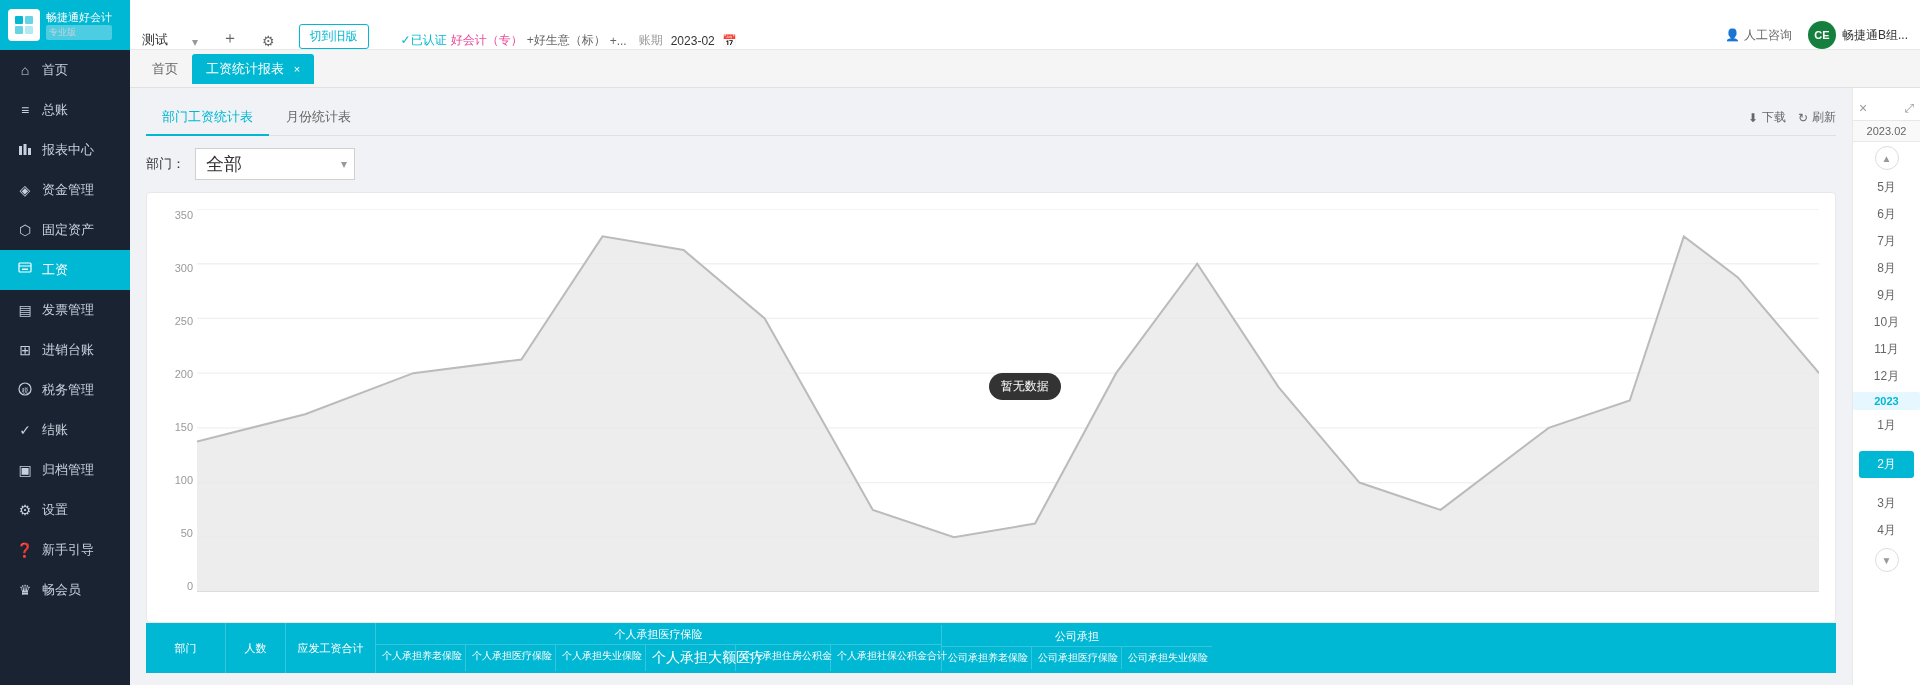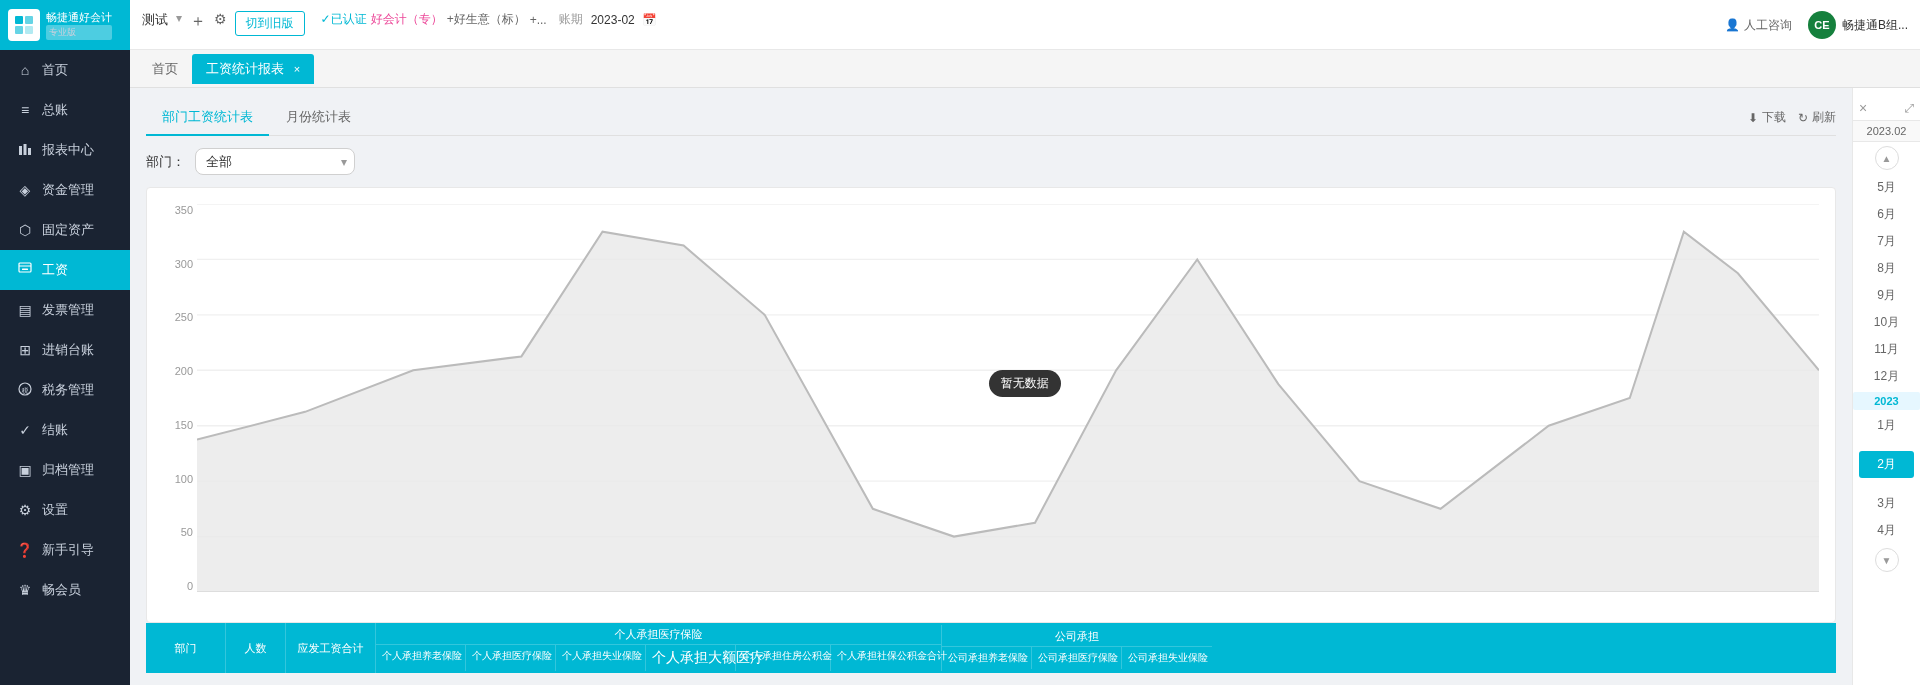--- a/index.html
+++ b/index.html
@@ -57,24 +57,24 @@
       flex-direction: column;
       height: 685px;
       overflow: hidden;
     }
 
     
     .topbar {
       background: white;
       height: 50px;
       display: flex;
-      align-items: flex-start;
-      padding: 11px 12px;
+      align-items: flex-end;
+      padding: 0 12px;
       border-bottom: 1px solid #e8e8e8;
-      gap: 8px;
+      gap: 24px;
       flex-shrink: 0;
     }
     .topbar-company { font-size: 13px; color: #333; font-weight: 500; }
     .topbar-arrow { color: #999; font-size: 12px; }
     .topbar-add { color: #666; font-size: 16px; cursor: pointer; }
     .topbar-settings { color: #666; font-size: 14px; cursor: pointer; }
     .topbar-switch-btn {
       border: 1px solid #00b8d4;
       color: #00b8d4;
       background: white;
@@ -185,23 +185,23 @@
     
     .filter-row {
       display: flex;
       align-items: center;
       gap: 10px;
       margin-bottom: 12px;
     }
     .filter-label { font-size: 13px; color: #333; }
     .filter-select {
       border: 1px solid #d0d0d0;
-      border-radius: 8px;
+      border-radius: 0;
       padding: 5px 28px 5px 10px;
-      font-size: 13px;
+      font-size: 18px;
       color: #333;
       width: 160px;
       appearance: none;
       background: white;
       position: relative;
       cursor: pointer;
     }
     .select-wrapper { position: relative; }
     .select-arrow {
       position: absolute;

